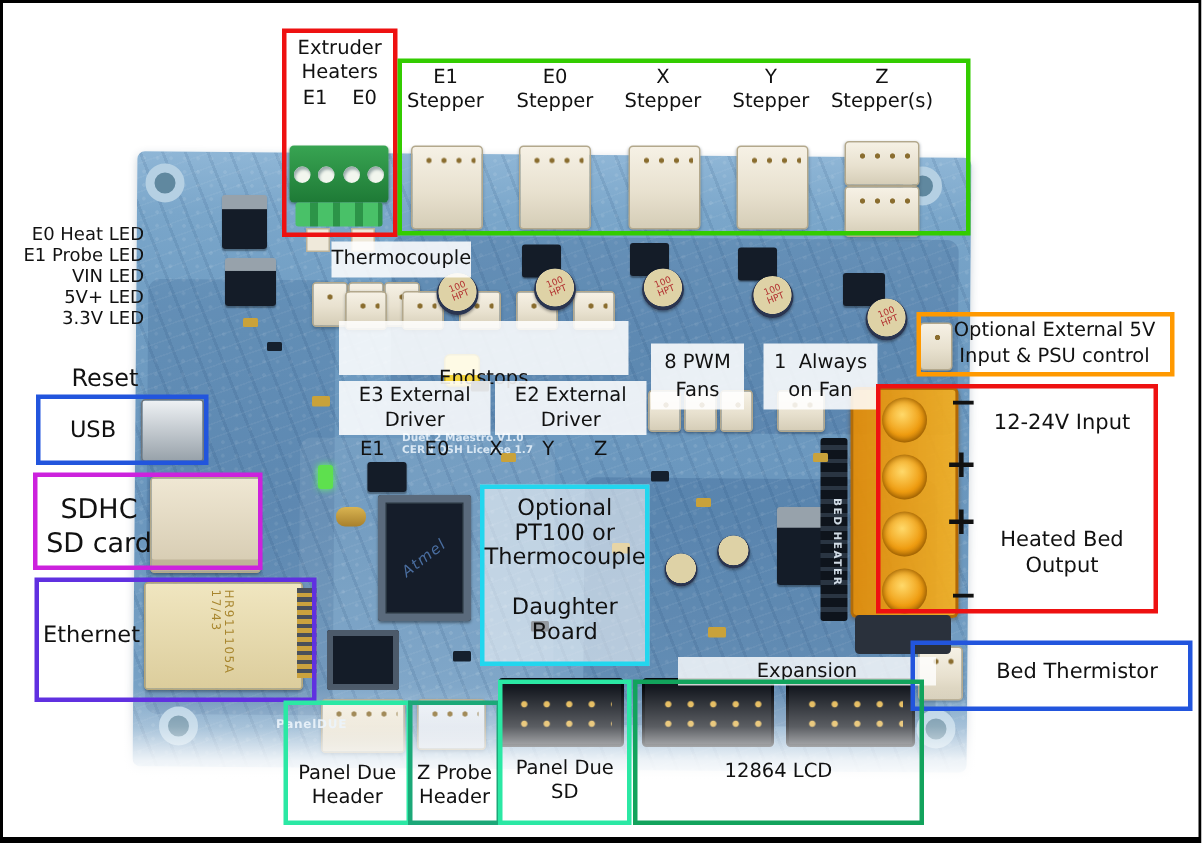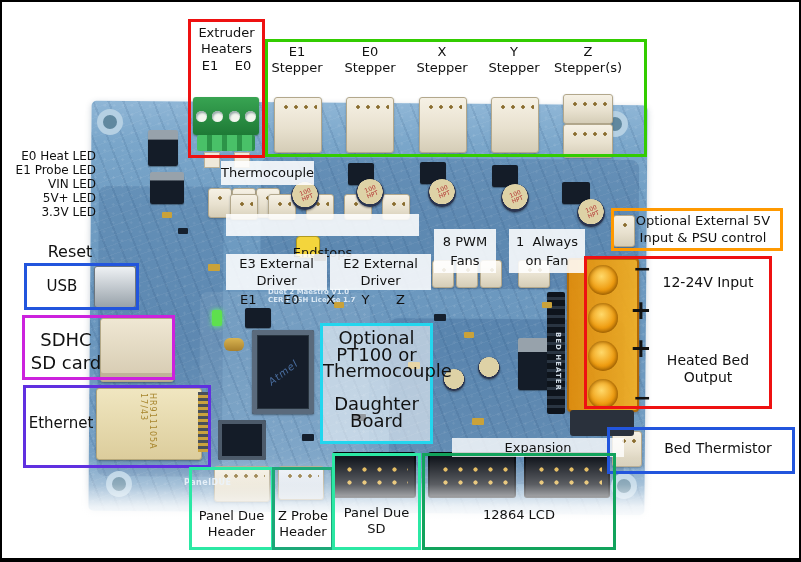--- a/index.html
+++ b/index.html
@@ -227,21 +227,21 @@
     <div class="lbl" style="left:30px;top:275px;width:60px;font-size:15px;">USB</div>
 
     <div class="abox" style="left:20px;top:313px;width:153px;height:65px;border-color:#cc22dd;"></div>
     <div class="lbl" style="left:24px;top:327px;width:80px;font-size:18px;">SDHC
 SD card</div>
 
     <div class="abox" style="left:21px;top:383px;width:188px;height:83px;border-color:#6030e0;"></div>
     <div class="lbl" style="left:24px;top:412px;width:70px;font-size:15px;">Ethernet</div>
 
     <div class="wlabel" style="left:219px;top:159px;width:93px;height:24px;line-height:24px;">Thermocouple</div>
-    <div class="wlabel" style="left:224px;top:212px;width:193px;height:22px;">
+    <div class="wlabel" style="left:224px;top:212px;width:193px;height:36px;">
       <div style="line-height:18px;">Endstops</div>
       <div class="pins-row">
         <span>E1</span>
         <span>E0</span>
         <span>X</span>
         <span>Y</span>
         <span>Z</span>
       </div>
     </div>
     <div class="wlabel" style="left:224px;top:252px;width:101px;height:36px;line-height:17px;padding-top:1px;">E3 External
@@ -264,21 +264,21 @@
     <span class="pol" style="left:628px;top:333px;font-size:26px;">+</span>
     <span class="pol" style="left:631px;top:385px;font-size:22px;">−</span>
     <div class="lbl" style="left:650px;top:272px;width:112px;font-size:14px;">12-24V Input</div>
     <div class="lbl" style="left:650px;top:350px;width:112px;font-size:14px;line-height:17px;">Heated Bed
 Output</div>
 
     <div class="abox" style="left:605px;top:425px;width:188px;height:47px;border-color:#2255dd;"></div>
     <div class="lbl" style="left:642px;top:438px;width:148px;font-size:14px;">Bed Thermistor</div>
 
     <div class="abox" style="left:318px;top:321px;width:113px;height:121px;border-color:#22d6ee;background:rgba(255,255,255,.55);">
-      <div class="lbl" style="left:0;right:0;top:4px;font-size:18px;line-height:16.5px;">Optional
+      <div class="lbl" style="left:0;right:0;top:4px;font-size:15px;line-height:16.5px;">Optional
 PT100 or
 Thermocouple
 
 Daughter
 Board</div>
     </div>
 
     <div class="abox" style="left:187px;top:465px;width:85px;height:83px;border-color:#2be8a4;">
       <div class="bbl" style="bottom:7px;">Panel Due
 Header</div>

